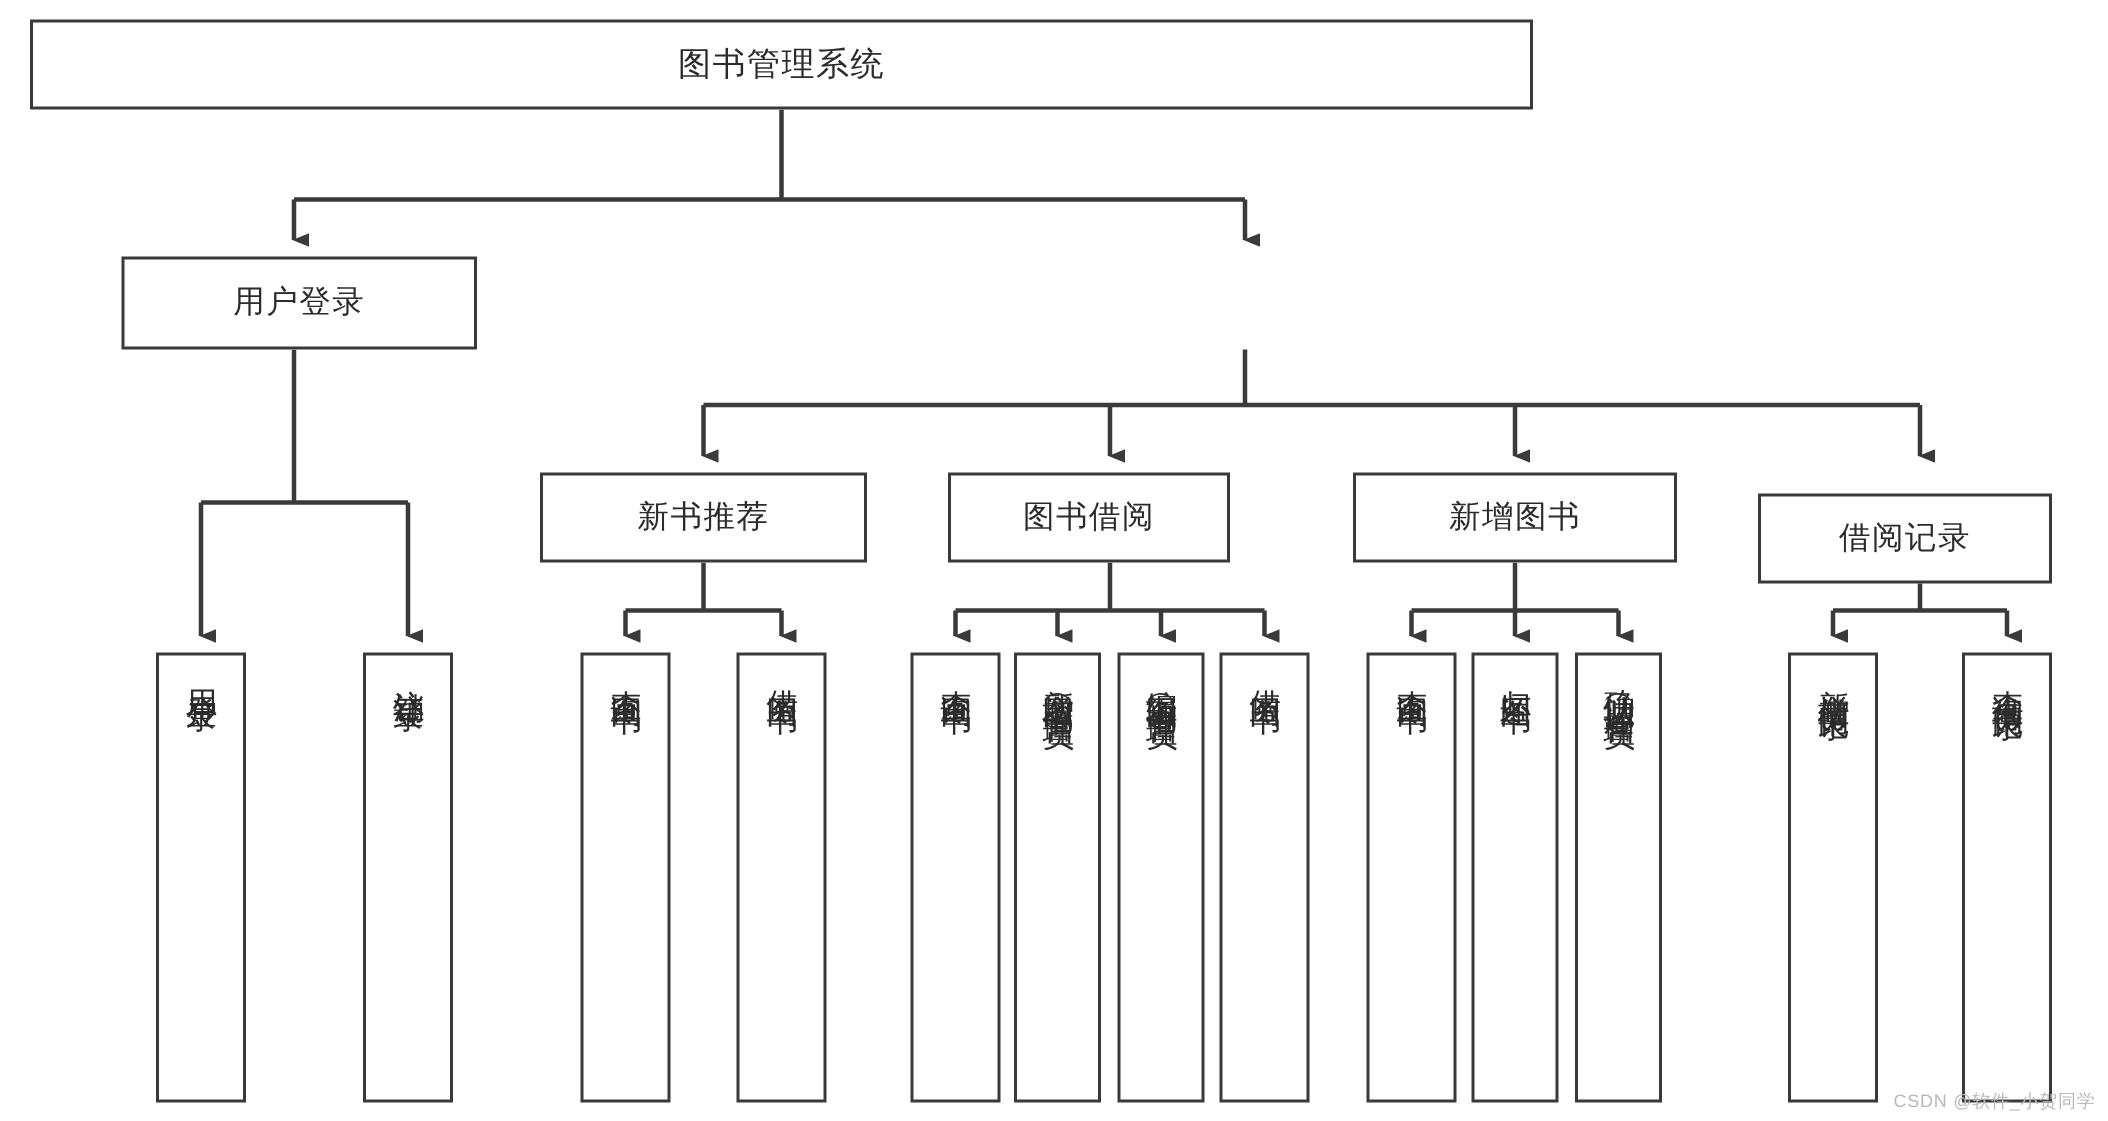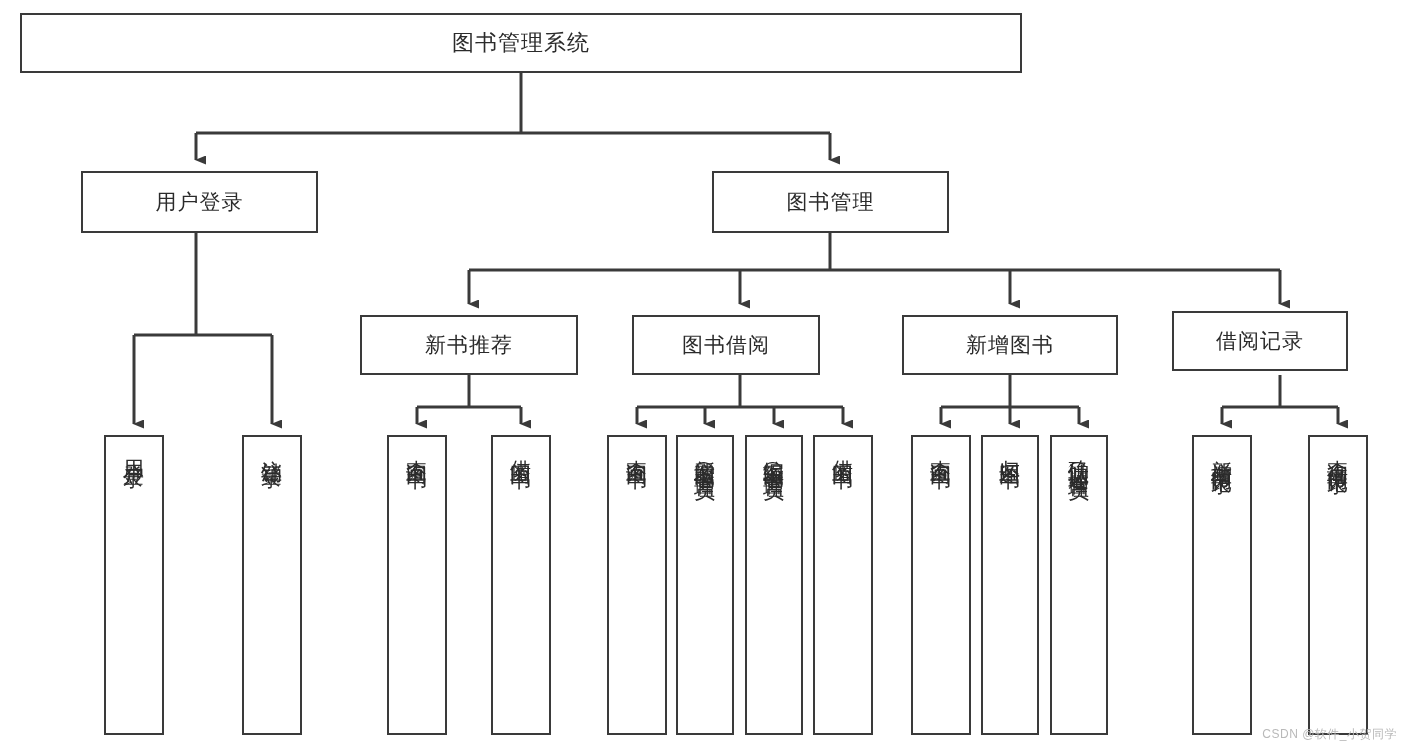--- a/index.html
+++ b/index.html
@@ -133,34 +133,31 @@
     </g>
   </svg>
 
   <div class="node h-node" id="node-root" style="left:20px; top:13px; width:1002px; height:60px;">
     <span class="lbl">图书管理系统</span>
   </div>
 
   <div class="node h-node" style="left:81px; top:171px; width:237px; height:62px;">
     <span class="lbl">用户登录</span>
   </div>
-  <div class="node h-node" style="left:712px; top:171px; width:237px; height:62px;">
-    <span class="lbl">图书管理</span>
-  </div>
 
   <div class="node h-node" style="left:360px; top:304px; width:218px; height:60px;margin-top:11px;">
     <span class="lbl">新书推荐</span>
   </div>
   <div class="node h-node" style="left:632px; top:315px; width:188px; height:60px;">
     <span class="lbl">图书借阅</span>
   </div>
   <div class="node h-node" style="left:902px; top:315px; width:216px; height:60px;">
     <span class="lbl">新增图书</span>
   </div>
-  <div class="node h-node" style="left:1172px; top:311px; width:176px; height:60px;">
+  <div class="node h-node" style="left:1172px; top:329px; width:196px; height:60px;">
     <span class="lbl">借阅记录</span>
   </div>
 
   <div class="node v-node" style="left:104px; top:435px; width:60px; height:300px;">
     <span class="lbl">用户登录</span>
   </div>
   <div class="node v-node" style="left:242px; top:435px; width:60px; height:300px;">
     <span class="lbl">注销登录</span>
   </div>
 

